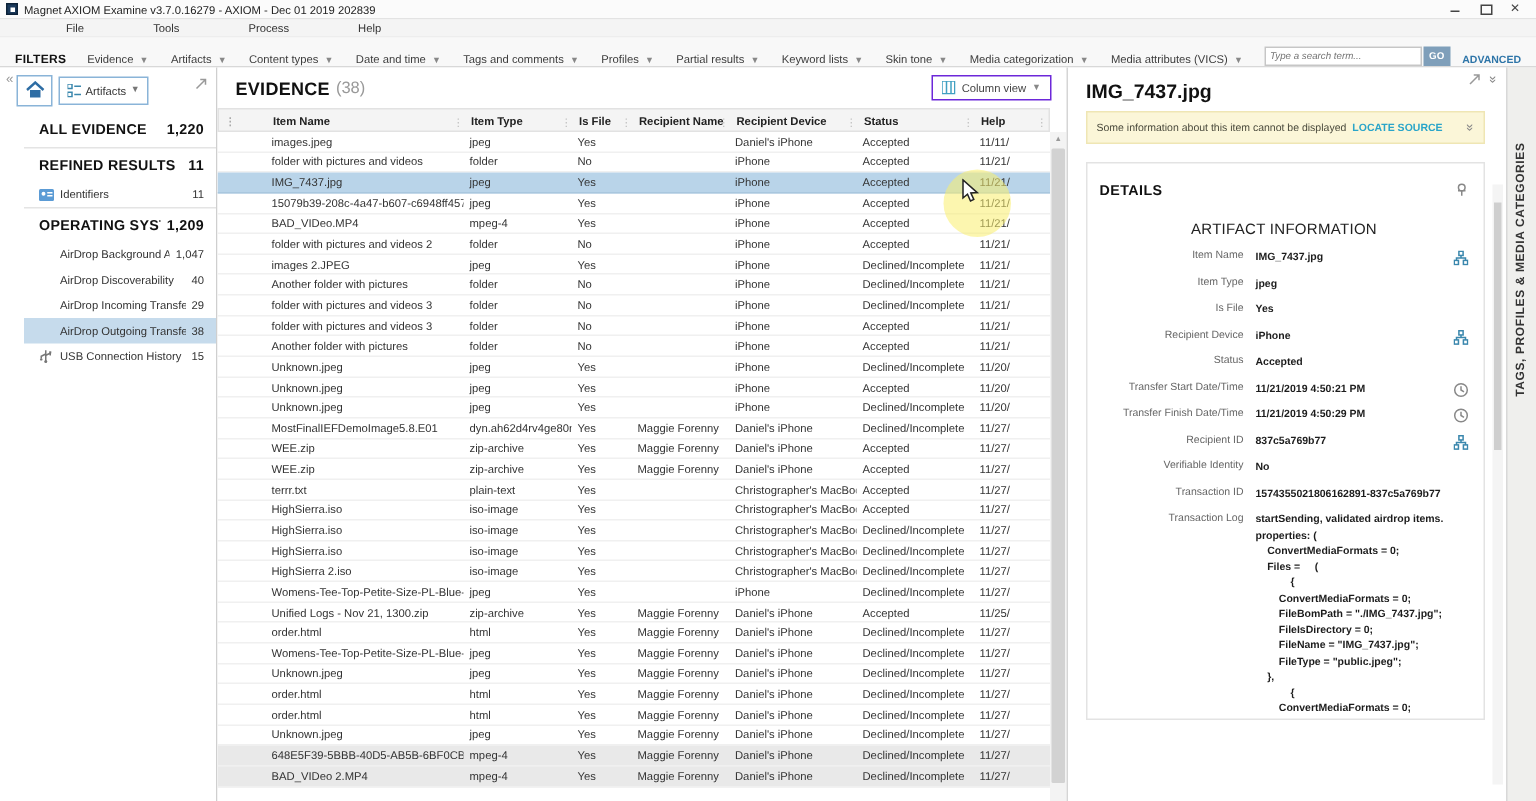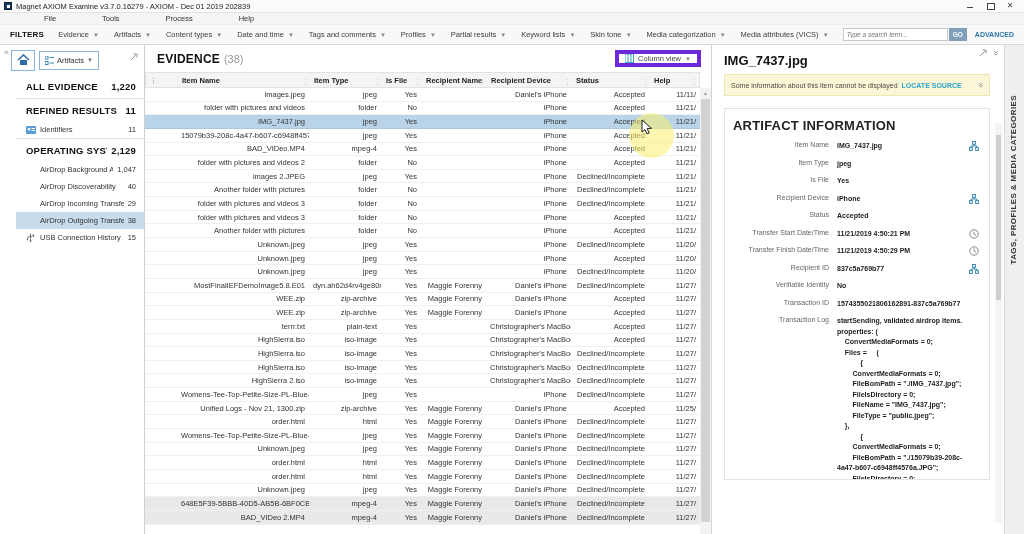--- a/index.html
+++ b/index.html
@@ -19,21 +19,21 @@
   .wc-max::after { content:""; position:absolute; left:1px; top:1px; width:6px; height:5px; border:1px solid #444; }
   .wc-close { font-size:8px; color:#444; line-height:8px; text-align:center; }
 
   
   .menubar { height:12px; background:#f4f4f4; display:flex; align-items:center;
     gap:10px; padding:0 8px; font-size:7.5px; color:#333; border-bottom:1px solid #ededed; }
   .menu-item { cursor:default;padding-left:36px; }
 
   
   .filterbar { height:20px; background:#f8f8f8; border-bottom:1px solid #d8d8d8;
-    display:flex; align-items:center; padding:0 10px; font-size:7.5px; color:#444; }
+    display:flex; align-items:flex-end; padding:0 10px; font-size:7.5px; color:#444; }
   .filters-label { font-weight:bold; font-size:8px; color:#111; margin-right:14px; letter-spacing:.2px; }
   .filter-dropdowns { display:flex; flex:1; justify-content:space-between; margin-right:14px; }
   .fdrop { white-space:nowrap; cursor:default; color:#3c3c3c; }
   .fdrop .car { font-size:6px; color:#888; margin-left:2px; }
   .searchbox { width:105px; height:13px; border:1px solid #c6c6c6; background:#fff;
     font-size:6.5px; color:#999; padding:0 3px; font-style:italic; font-family:"Liberation Sans",sans-serif;}
   .go-btn { height:13px; background:#7f9fba; color:#fff; font-size:6.5px; font-weight:bold;
     border:none; padding:0 4px; margin-left:1px; cursor:pointer; }
   .advanced { color:#2e75a8; font-size:7px; font-weight:bold; margin-left:8px; cursor:pointer; }
 
@@ -59,36 +59,36 @@
   .side-row.sel { background:#c6dbec; }
   .side-row .lbl { flex:1; white-space:nowrap; overflow:hidden; }
   .side-row .cnt { font-size:inherit; color:inherit; margin-left:4px; }
   .side-row .sicon { width:11px; margin-right:3px; display:flex; align-items:center; }
 
   
   .main { flex:1; display:flex; flex-direction:column; position:relative; background:#fff; min-width:0; }
   .main-header { height:27px; display:flex; align-items:center; padding:0 10px 0 12px; }
   .ev-title { font-weight:bold; font-size:12px; color:#111; letter-spacing:.2px; }
   .ev-count { font-size:11px; color:#999; margin-left:4px; }
-  .colview-btn { margin-left:auto; height:17px; border:4px solid #6d28d9; background:#fff; display:flex;
+  .colview-btn { margin-left:auto; height:17px; border:1px solid #6d28d9; background:#fff; display:flex;
     align-items:center; gap:4px; padding:0 6px; font-size:7.5px; color:#444; cursor:pointer; }
   .colview-btn .car { font-size:6px; color:#888; }
 
   .tbl { flex:1; display:flex; flex-direction:column; margin-right:11px; min-height:0; }
   .trow { display:flex; align-items:center; }
   .thead { height:16px; background:#f4f4f4; border:1px solid #e2e2e2; font-weight:bold; font-size:7.5px; color:#222; }
   .th, .td { padding:0 4px; white-space:nowrap; overflow:hidden; position:relative; }
   .th { border-right:0; }
   .th::after { content:"⋮"; position:absolute; right:1px; top:2px; font-size:7px; color:#bbb; font-weight:normal; }
   .th.noh::after { content:""; }
   .c0 { width:15px; } .c1 { width:17px; } .c2 { width:132px; } .c3 { width:72px; }
   .c4 { width:40px; } .c5 { width:65px; } .c6 { width:85px; } .c7 { width:78px; } .c8 { flex:1; }
   .drag-dots { color:#aaa; font-size:7px; text-align:center; width:100%; }
   .tbody { flex:1; overflow:hidden; }
-  .drow { height:13.65px; border-bottom:1px solid #f0f0f0; font-size:7.5px; color:#333; cursor:default;text-align:right; }
+  .drow { height:13.65px; border-bottom:1px solid #f0f0f0; font-size:7.5px; color:#333; cursor:default; }
   .drow.sel { background:#b9d4e9; border-bottom:1px solid #a9c7de; }
   .drow.shade { background:#e9e9e9; }
 
   .vscroll { position:absolute; right:0; top:43px; bottom:0; width:11px; background:#f3f3f3; }
   .vscroll .up { display:block; text-align:center; font-size:5px; color:#999; height:10px; line-height:10px; }
   .vscroll .thumb { position:absolute; left:1px; right:1px; top:11px; bottom:12px; background:#d2d2d2; border-radius:1px; }
 
   
   .rpanel { width:293px; background:#fff; border-left:1px solid #d5d5d5; position:relative;
     padding:6px 14px 0 12px; overflow:hidden; }
@@ -97,21 +97,21 @@
   .chev-down { display:inline-block; transform:rotate(90deg); color:#888; font-size:9px; cursor:pointer; }
   .banner { background:#fbf6d8; border:1px solid #efe6b4; padding:5px 6px; display:flex; align-items:center;
     font-size:7px; color:#4a4a3c; }
   .banner .locate { color:#2aa5c9; font-weight:bold; margin-left:4px; white-space:nowrap; cursor:pointer; }
   .banner .chev-down { margin-left:auto; }
   .details-card { border:1px solid #e3e3e3; margin-top:12px; padding:9px 10px 6px 8px; position:relative;
     height:372px; overflow:hidden; }
   .details-hd { display:flex; align-items:center; margin-bottom:12px; }
   .details-title { font-weight:bold; font-size:9.5px; color:#111; letter-spacing:.3px; }
   .pin { margin-left:auto; cursor:pointer; }
-  .sect-title { font-weight:bold; font-size:13px; color:#222; margin-bottom:8px; letter-spacing:.2px; }
+  .sect-title { font-weight:normal; font-size:10px; color:#222; margin-bottom:8px; letter-spacing:.2px;text-align:center; }
   .frow { display:flex; margin-bottom:7px; }
   .flabel { width:104px; text-align:right; font-size:7px; color:#666; padding-right:8px; flex-shrink:0; }
   .fvalue { flex:1; font-size:7px; font-weight:bold; color:#1c1c1c; white-space:pre-wrap;
     word-break:break-word; line-height:1.5; }
   .ficon { width:14px; flex-shrink:0; display:flex; justify-content:flex-end; cursor:pointer; }
   .rp-scroll { position:absolute; right:2px; top:78px; width:7px; height:400px; background:#f4f4f4; }
   .rp-scroll .thumb { position:absolute; left:1px; right:1px; top:12px; height:165px; background:#cfcfcf; }
 
   
   .tabstrip { width:20px; background:#efefed; border-left:1px solid #d8d8d8; position:relative; }
@@ -208,21 +208,21 @@
                 <circle cx="3" cy="3.2" r="1.3" fill="#fff"></circle>
                 <rect x="5.5" y="2" width="3.5" height="1" fill="#fff"></rect>
                 <rect x="5.5" y="4" width="3.5" height="1" fill="#fff"></rect>
               </svg>
             </span>
             <span class="lbl">Identifiers</span>
             <span class="cnt">11</span>
           </div>
           <div class="side-row hdr div">
             <span class="lbl">OPERATING SYSTEM</span>
-            <span class="cnt">2,129</span>
+            <span class="cnt">1,209</span>
           </div>
           <div class="side-row itm ind">
             <span class="lbl">AirDrop Background Activity</span>
             <span class="cnt">1,047</span>
           </div>
           <div class="side-row itm ind">
             <span class="lbl">AirDrop Discoverability</span>
             <span class="cnt">40</span>
           </div>
           <div class="side-row itm ind">
@@ -644,20 +644,30 @@
           </svg>
         <span class="chev-down">»</span>
       </div>
       <div class="rp-title">IMG_7437.jpg</div>
       <div class="banner">
         <span>Some information about this item cannot be displayed</span>
         <span class="locate">LOCATE SOURCE</span>
         <span class="chev-down">»</span>
       </div>
       <div class="details-card">
+        <div class="details-hd">
+          <span class="details-title">DETAILS</span>
+          <span class="pin">
+            <svg width="9" height="9" viewBox="0 0 9 9">
+                <circle cx="4.5" cy="3" r="2.2" fill="none" stroke="#888"></circle>
+                <line x1="4.5" y1="5.2" x2="4.5" y2="8.5" stroke="#888"></line>
+                <line x1="2" y1="5.2" x2="7" y2="5.2" stroke="#888"></line>
+              </svg>
+          </span>
+        </div>
         <div class="sect-title">ARTIFACT INFORMATION</div>
         <div>
             <div class="frow">
               <span class="flabel">Item Name</span>
               <span class="fvalue">IMG_7437.jpg</span>
               <span class="ficon">
                 <svg width="10" height="10" viewBox="0 0 10 10">
                   <rect x="3.6" y="0.5" width="2.8" height="2.8" fill="none" stroke="#3a87ad"></rect>
                   <rect x="0.5" y="6.6" width="2.8" height="2.8" fill="none" stroke="#3a87ad"></rect>
                   <rect x="6.6" y="6.6" width="2.8" height="2.8" fill="none" stroke="#3a87ad"></rect>

